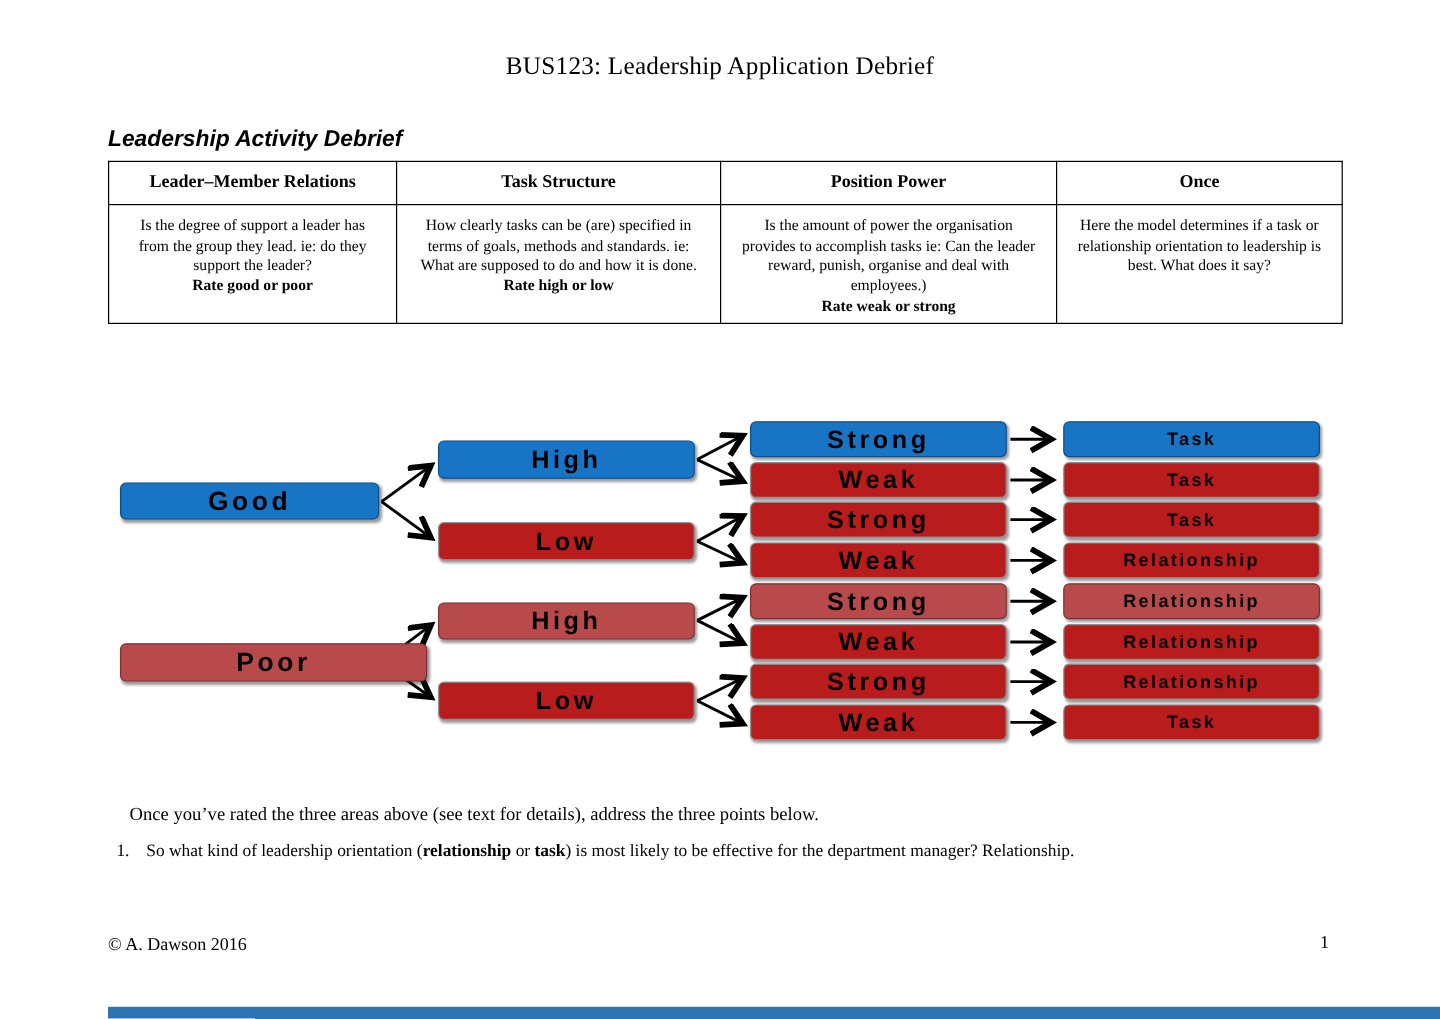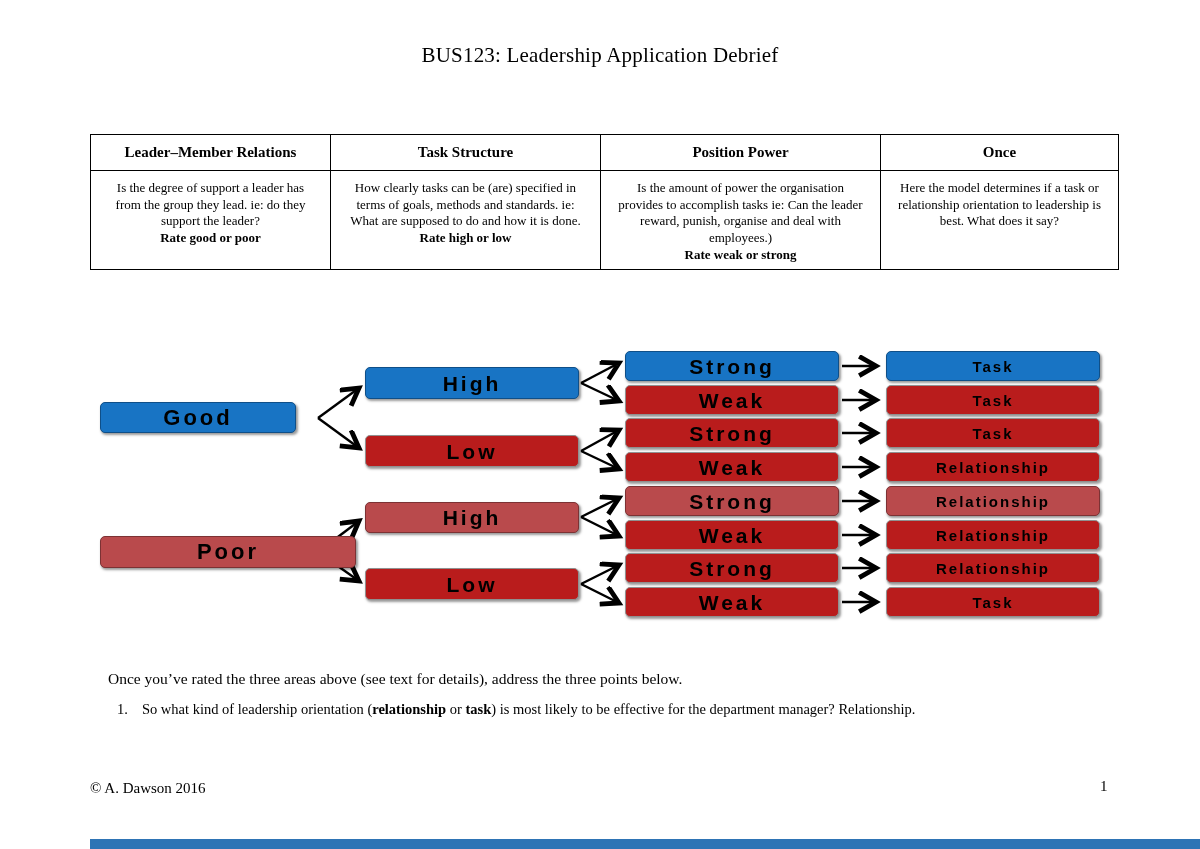--- a/index.html
+++ b/index.html
@@ -48,37 +48,38 @@
   .dbox.small { font-size:15px; letter-spacing:2px; }
   .v-blue { background:#1874C4; border-color:#0f4f88; }
   .v-red  { background:#B94A4C; border-color:#7c3234; }
   .v-white{ background:#b91c1c; border-color:#909090; }
   
   .bottom-intro {
     position:absolute; top:670px; left:108px;
     font-weight:normal; font-size:15.5px;
   }
   .question-item {
-    position:absolute; top:701px; left:97px; width:1010px; font-size:14.5px;margin-left:20px;
+    position:absolute; top:701px; left:97px; width:1010px; font-size:14.5px;
   }
   .question-item .num { display:inline-block; margin-right:14px; }
   .b { font-weight:bold; }
   .footer-left { position:absolute; top:780px; left:90px; font-size:15px; }
   .page-number { position:absolute; top:778px; left:1100px; font-size:15px; }
   .accent-bar {
     position:absolute; left:90px; right:0; bottom:0; height:10px; background:#2E74B5;
   }
 </style>
 </head>
 <body>
 
 <div class="page">
 
   <div class="doc-title">BUS123: Leadership Application Debrief</div>
 
+  <div class="section-heading">Leadership Activity Debrief</div>
 
   <table class="ratings">
     <colgroup>
       <col style="width:240px">
         <col style="width:270px">
         <col style="width:280px">
         <col style="width:238px">
     </colgroup>
     <tbody>
         <tr>
@@ -140,21 +141,21 @@
         <line x1="842" y1="60" x2="876" y2="60"></line>
         <line x1="842" y1="93" x2="876" y2="93"></line>
         <line x1="842" y1="127" x2="876" y2="127"></line>
         <line x1="842" y1="161" x2="876" y2="161"></line>
         <line x1="842" y1="195" x2="876" y2="195"></line>
         <line x1="842" y1="228" x2="876" y2="228"></line>
         <line x1="842" y1="262" x2="876" y2="262"></line>
       </g>
     </svg>
 
-    <div class="dbox big v-blue" style="left:100px;top:62px;width:196px;height:31px">Good</div>
+    <div class="dbox big v-blue" style="left:100px;top:62px;width:216px;height:31px">Good</div>
     <div class="dbox big v-red" style="left:100px;top:196px;width:256px;height:32px">Poor</div>
 
     <div class="dbox v-blue" style="left:365px;top:27px;width:214px;height:32px">High</div>
     <div class="dbox v-white" style="left:365px;top:95px;width:214px;height:32px">Low</div>
     <div class="dbox v-red" style="left:365px;top:162px;width:214px;height:31px">High</div>
     <div class="dbox v-white" style="left:365px;top:228px;width:214px;height:32px">Low</div>
 
     <div class="dbox v-blue" style="left:625px;top:11px;width:214px;height:30px">Strong</div>
     <div class="dbox v-white" style="left:625px;top:45px;width:214px;height:30px">Weak</div>
     <div class="dbox v-white" style="left:625px;top:78px;width:214px;height:30px">Strong</div>

